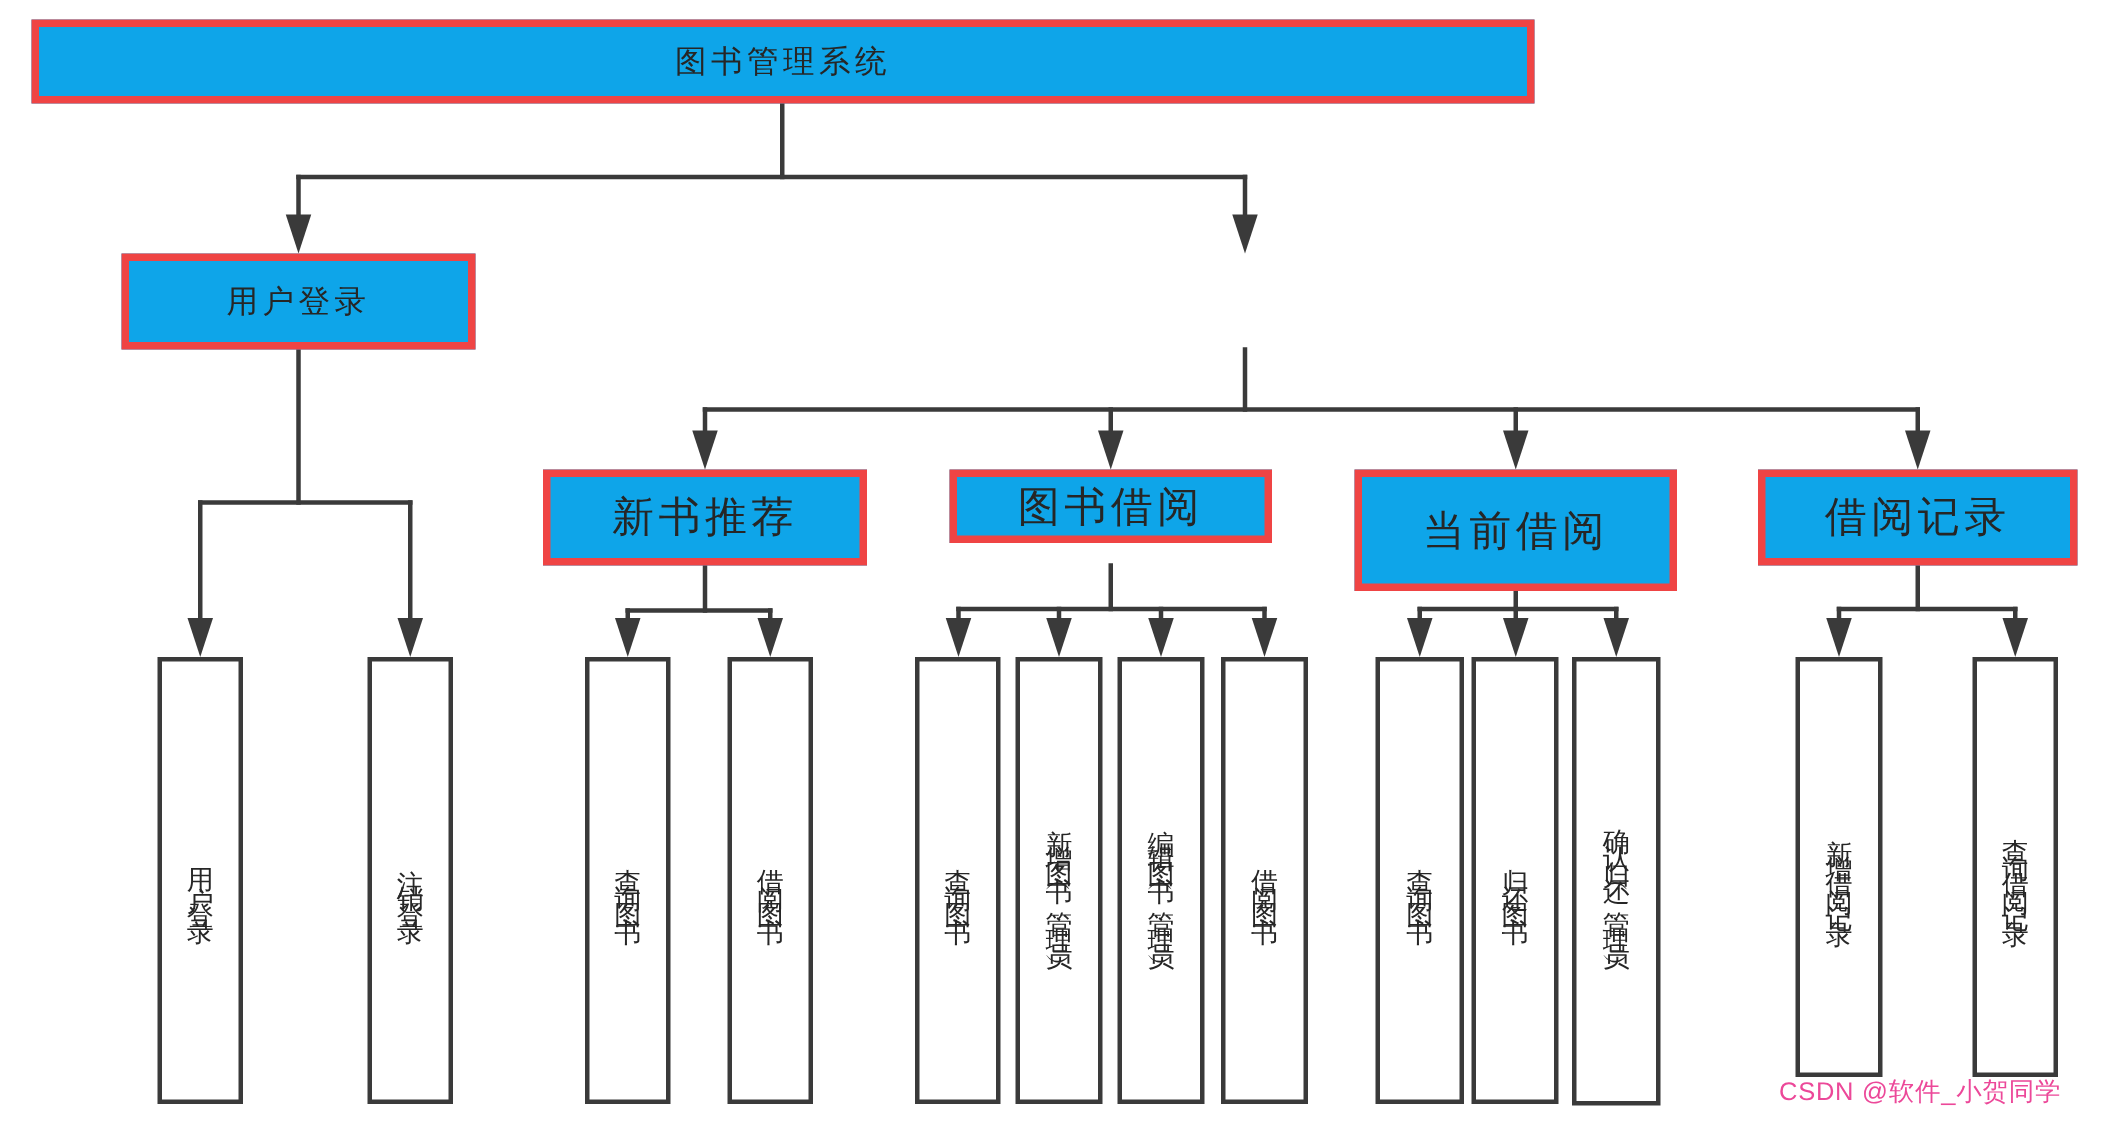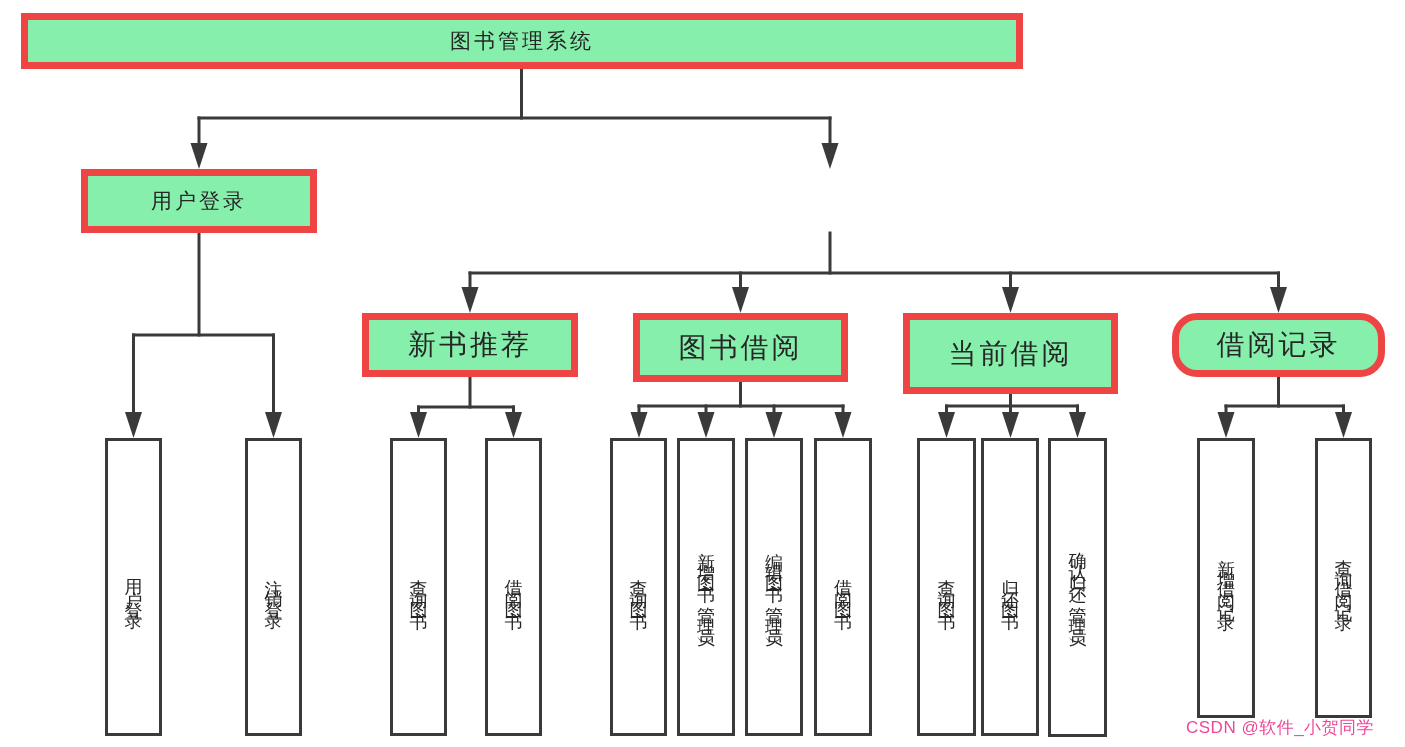--- a/index.html
+++ b/index.html
@@ -8,22 +8,22 @@
     width:1405px;height:747px;
     background:#ffffff;
     font-family:"Liberation Sans", sans-serif;
     color:#262626;
     overflow:hidden;
   }
   .wires{position:absolute;left:0;top:0;}
   .node{
     position:absolute;
     box-sizing:border-box;
-    border:7px solid #ef4444;
-    background:#86efac;
+    border:5px solid #ef4444;
+    background:#0ea5e9;
     display:flex;align-items:center;justify-content:center;
     font-size:21px;letter-spacing:3px;
     white-space:nowrap;
   }
   .node.lv2{font-size:28px;}
   .vbox{
     position:absolute;
     box-sizing:border-box;
     border:3px solid #3a3a3a;
     background:#ffffff;
@@ -111,23 +111,23 @@
     <polygon points="1217.5,412 1234.5,412 1226,438" stroke="none"></polygon>
     <line x1="1343.5" y1="406" x2="1343.5" y2="416"></line>
     <polygon points="1335,412 1352,412 1343.5,438" stroke="none"></polygon>
   </svg>
 
   <div class="node" style="left:21px;top:13px;width:1002px;height:56px;">图书管理系统</div>
 
   <div class="node" style="left:81px;top:169px;width:236px;height:64px;">用户登录</div>
 
   <div class="node lv2" style="left:362px;top:313px;width:216px;height:64px;">新书推荐</div>
-  <div class="node lv2" style="left:633px;top:313px;width:215px;height:69px;">图书借阅</div>
+  <div class="node lv2" style="left:633px;top:313px;width:215px;height:49px;">图书借阅</div>
   <div class="node lv2" style="left:903px;top:313px;width:215px;height:81px;">当前借阅</div>
-  <div class="node lv2" style="left:1172px;top:313px;width:213px;height:64px;border-radius:25px;">借阅记录</div>
+  <div class="node lv2" style="left:1172px;top:313px;width:213px;height:64px;">借阅记录</div>
 
   <div class="vbox" style="left:105px;top:438px;width:57px;height:298px;">
     <span>用户登录</span>
   </div>
   <div class="vbox" style="left:245px;top:438px;width:57px;height:298px;">
     <span>注销登录</span>
   </div>
 
   <div class="vbox" style="left:390px;top:438px;width:57px;height:298px;">
     <span>查询图书</span>

